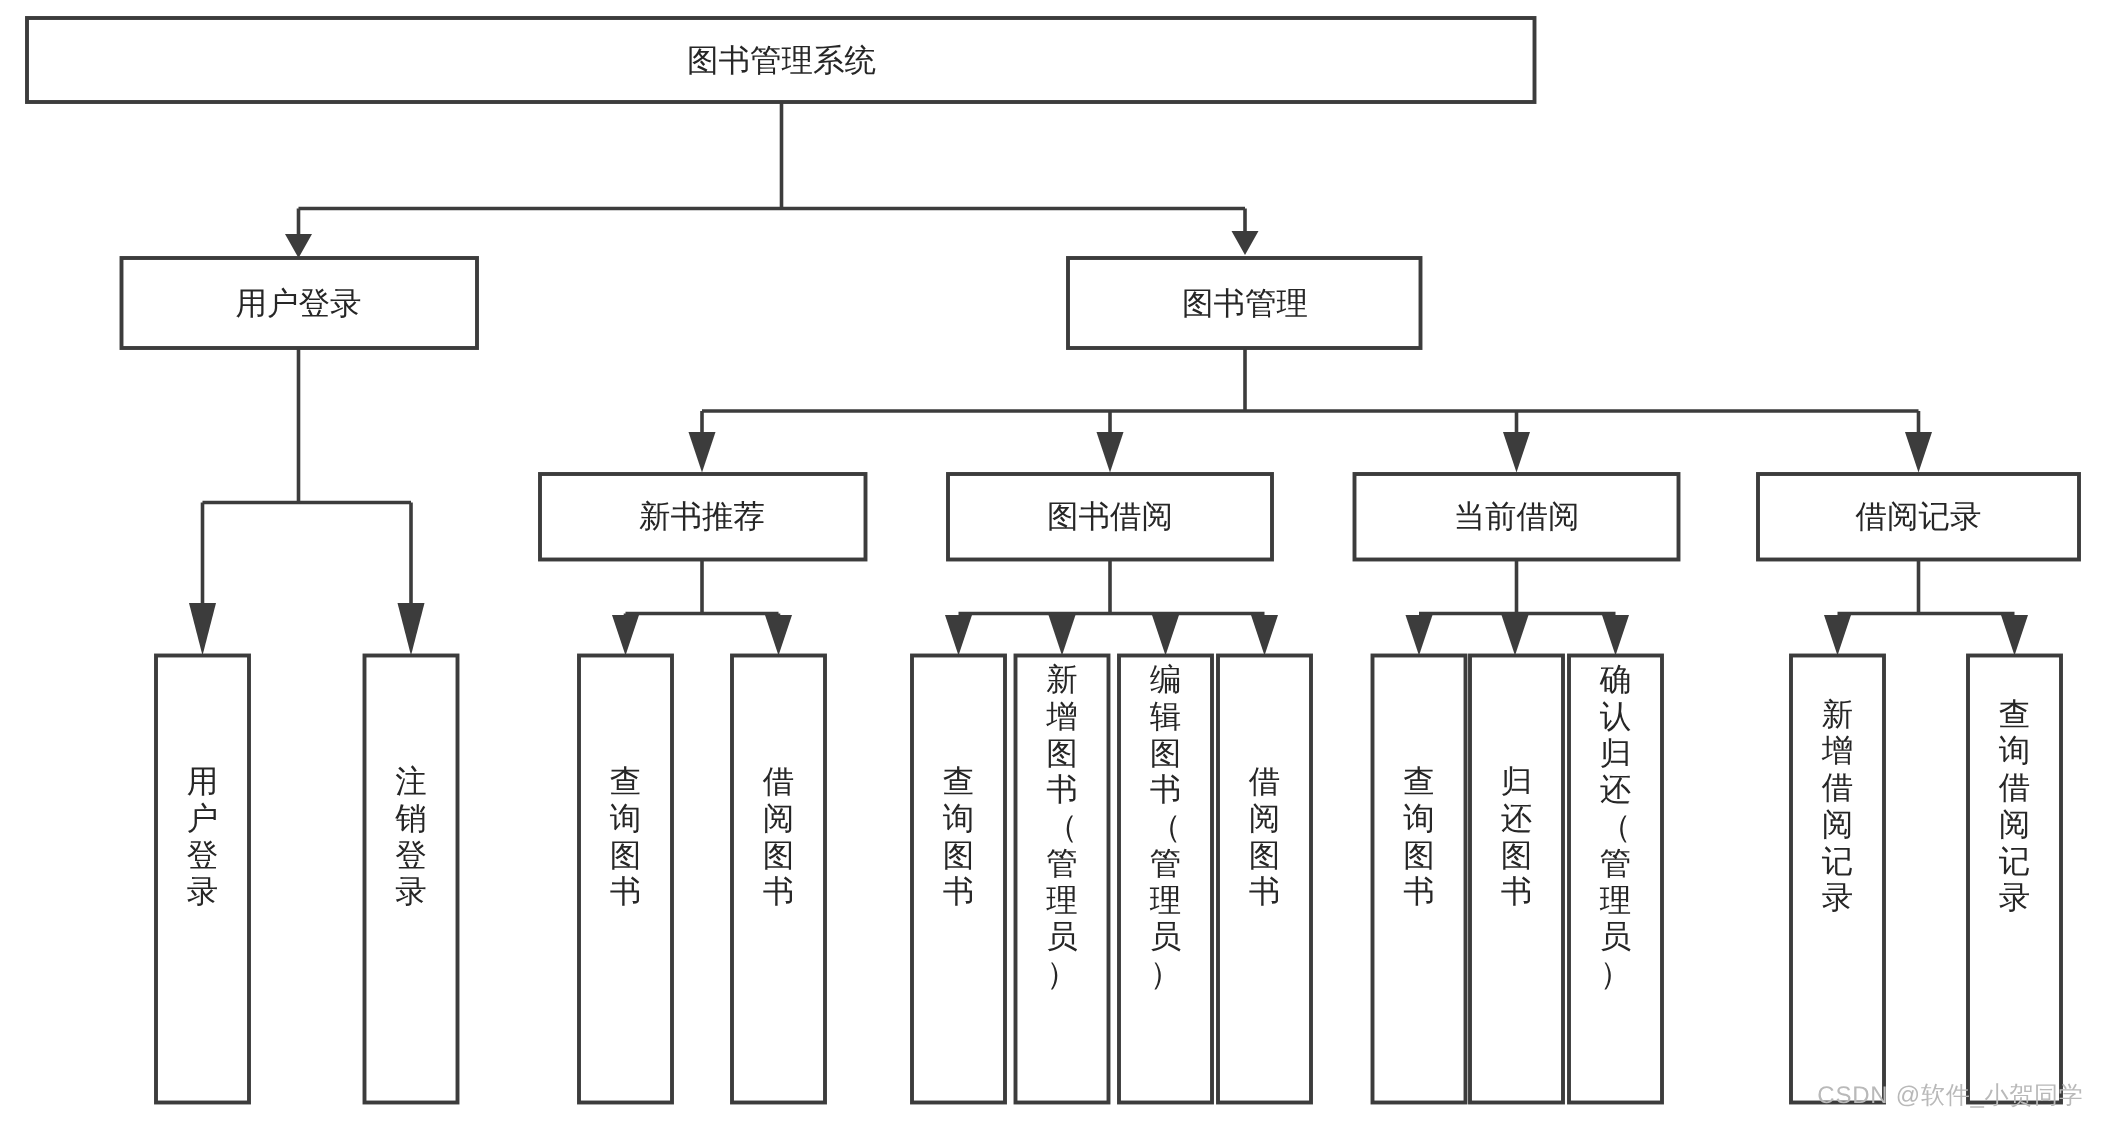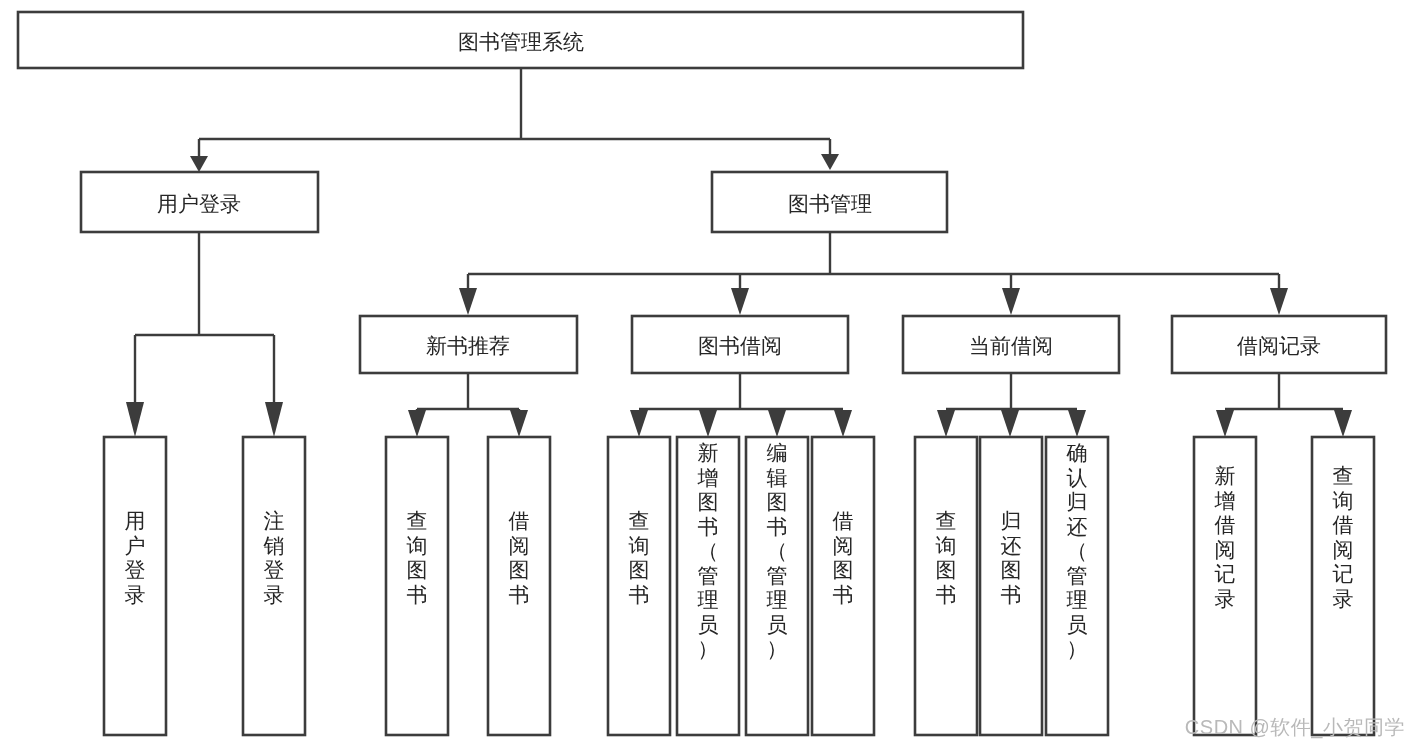--- a/index.html
+++ b/index.html
@@ -49,24 +49,24 @@
     dominant-baseline: central;
   }
   .node-label-vertical {
     fill: #262626;
     font-family: "Liberation Sans", "DejaVu Sans", sans-serif;
     font-size: 21px;
     text-anchor: middle;
   }
   .watermark {
     position: absolute;
-    right: 0;
+    right: 16px;
     bottom: 6px;
     font-family: "Liberation Sans", "DejaVu Sans", sans-serif;
-    font-size: 20px;
+    font-size: 16px;
     color: #b9b9b9;
     letter-spacing: 0.5px;
     white-space: nowrap;
     user-select: none;
   }
 </style>
 </head>
 <body>
 
 <div id="diagram-root">

